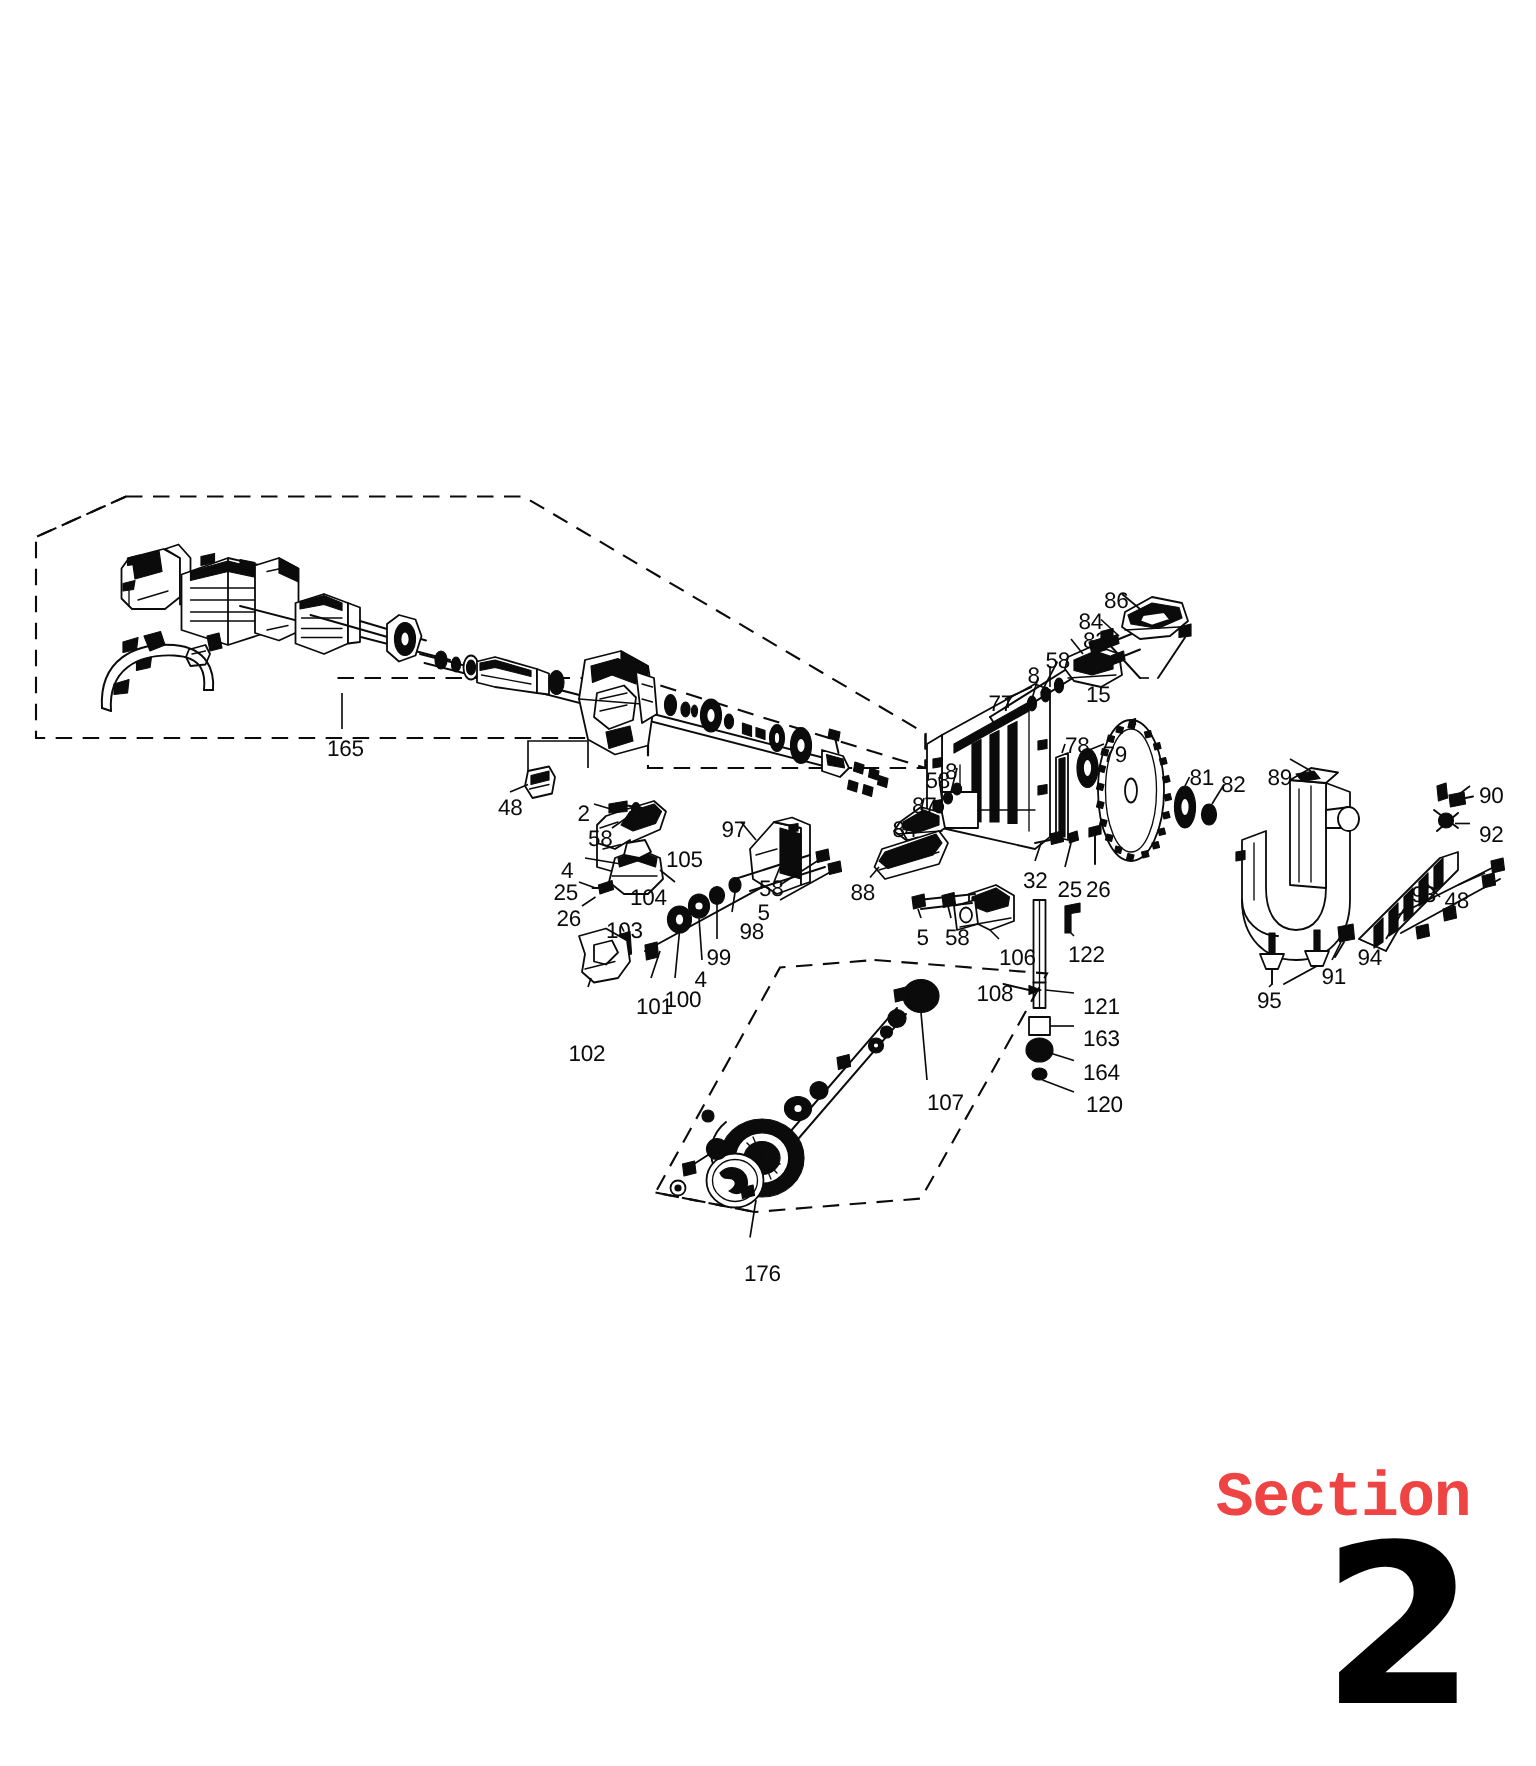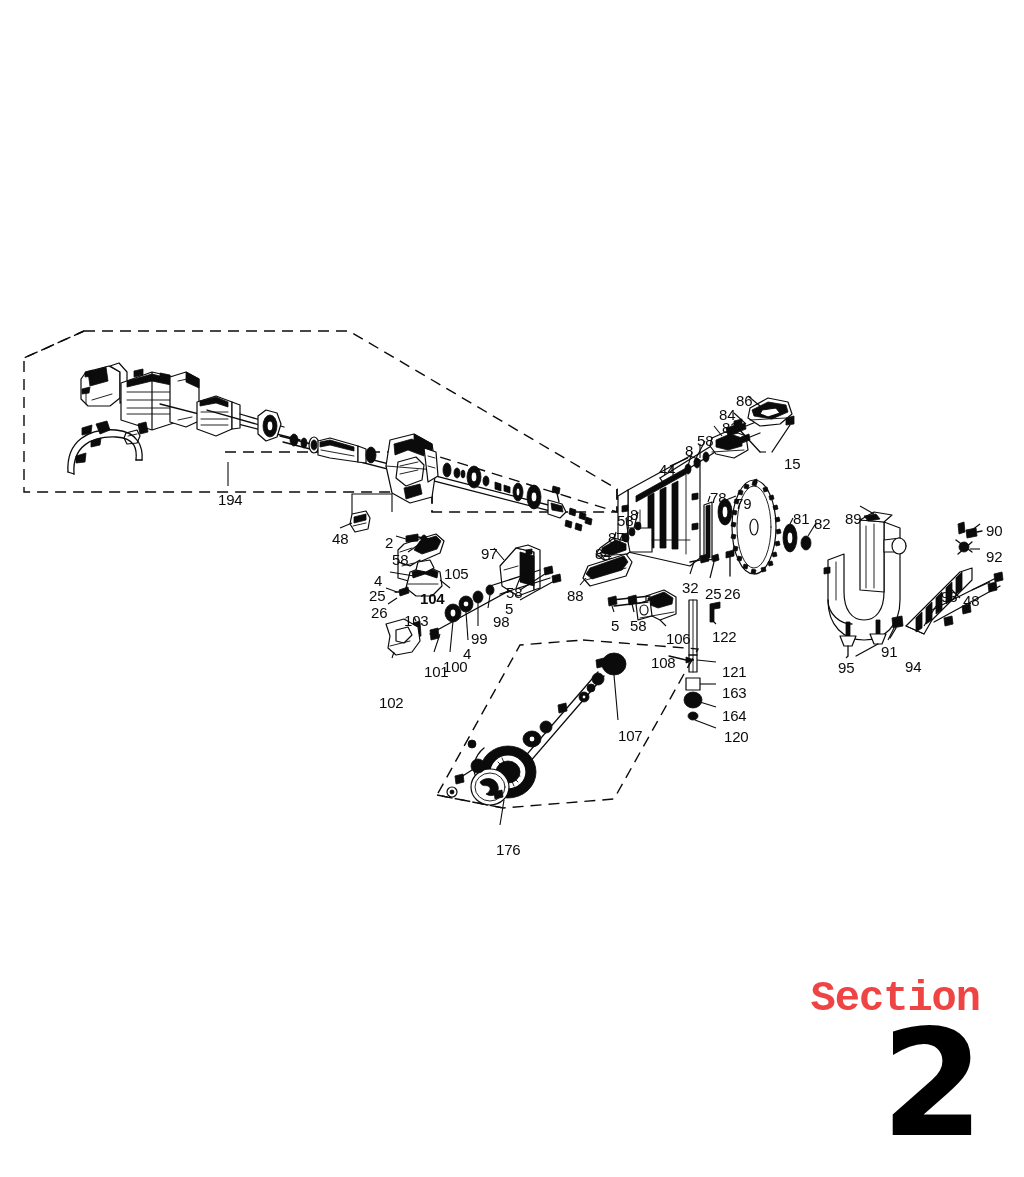--- a/index.html
+++ b/index.html
@@ -508,51 +508,51 @@
       <path class="lead" d="M990 582 L972 590"></path>
     </g>
     <g>
       <path class="fil" d="M892 618 L902 616 L903 626 L893 628 Z"></path>
       <path class="ln" d="M896 628 L890 638"></path>
       <path class="lead" d="M894 628 L888 640"></path>
     </g>
 
   </svg>
 
-  <div class="callout" style="left:218px;top:491px;">194</div>
+  <div class="callout" style="left:218px;top:491px;">165</div>
   <div class="callout" style="left:332px;top:530px;">48</div>
   <div class="callout" style="left:385px;top:534px;">2</div>
   <div class="callout" style="left:392px;top:551px;">58</div>
   <div class="callout" style="left:444px;top:565px;">105</div>
   <div class="callout" style="left:374px;top:572px;">4</div>
-  <div class="callout" style="left:420px;top:590px;font-weight:bold;">104</div>
+  <div class="callout" style="left:420px;top:590px;">104</div>
   <div class="callout" style="left:369px;top:587px;">25</div>
   <div class="callout" style="left:371px;top:604px;">26</div>
   <div class="callout" style="left:404px;top:612px;">103</div>
   <div class="callout" style="left:379px;top:694px;">102</div>
   <div class="callout" style="left:424px;top:663px;">101</div>
   <div class="callout" style="left:443px;top:658px;">100</div>
   <div class="callout" style="left:471px;top:630px;">99</div>
   <div class="callout" style="left:463px;top:645px;">4</div>
   <div class="callout" style="left:493px;top:613px;">98</div>
   <div class="callout" style="left:481px;top:545px;">97</div>
   <div class="callout" style="left:506px;top:584px;">58</div>
   <div class="callout" style="left:505px;top:600px;">5</div>
   <div class="callout" style="left:567px;top:587px;">88</div>
   <div class="callout" style="left:595px;top:545px;">84</div>
   <div class="callout" style="left:608px;top:529px;">87</div>
   <div class="callout" style="left:617px;top:512px;">58</div>
   <div class="callout" style="left:630px;top:506px;">8</div>
-  <div class="callout" style="left:659px;top:461px;">44</div>
+  <div class="callout" style="left:659px;top:461px;">77</div>
   <div class="callout" style="left:685px;top:442px;">8</div>
   <div class="callout" style="left:697px;top:432px;">58</div>
   <div class="callout" style="left:706px;top:419px;margin-left:16px;">83</div>
   <div class="callout" style="left:719px;top:406px;">84</div>
   <div class="callout" style="left:736px;top:392px;">86</div>
-  <div class="callout" style="left:784px;top:455px;">15</div>
+  <div class="callout" style="left:724px;top:455px;">15</div>
   <div class="callout" style="left:710px;top:489px;">78</div>
   <div class="callout" style="left:735px;top:495px;">79</div>
   <div class="callout" style="left:793px;top:510px;">81</div>
   <div class="callout" style="left:814px;top:515px;">82</div>
   <div class="callout" style="left:682px;top:579px;">32</div>
   <div class="callout" style="left:705px;top:585px;">25</div>
   <div class="callout" style="left:724px;top:585px;">26</div>
   <div class="callout" style="left:611px;top:617px;">5</div>
   <div class="callout" style="left:630px;top:617px;">58</div>
   <div class="callout" style="left:666px;top:630px;">106</div>
@@ -562,21 +562,21 @@
   <div class="callout" style="left:722px;top:684px;">163</div>
   <div class="callout" style="left:722px;top:707px;">164</div>
   <div class="callout" style="left:724px;top:728px;">120</div>
   <div class="callout" style="left:618px;top:727px;">107</div>
   <div class="callout" style="left:496px;top:841px;">176</div>
   <div class="callout" style="left:845px;top:510px;">89</div>
   <div class="callout" style="left:986px;top:522px;">90</div>
   <div class="callout" style="left:986px;top:548px;">92</div>
   <div class="callout" style="left:941px;top:588px;">93</div>
   <div class="callout" style="left:963px;top:592px;">48</div>
-  <div class="callout" style="left:905px;top:630px;margin-top:28px;">94</div>
+  <div class="callout" style="left:905px;top:630px;">94</div>
   <div class="callout" style="left:881px;top:643px;">91</div>
   <div class="callout" style="left:838px;top:659px;">95</div>
 
   <div id="section-block">
     <div id="section-word">Section</div>
     <div id="section-num">2</div>
   </div>
 
 </div>
 

